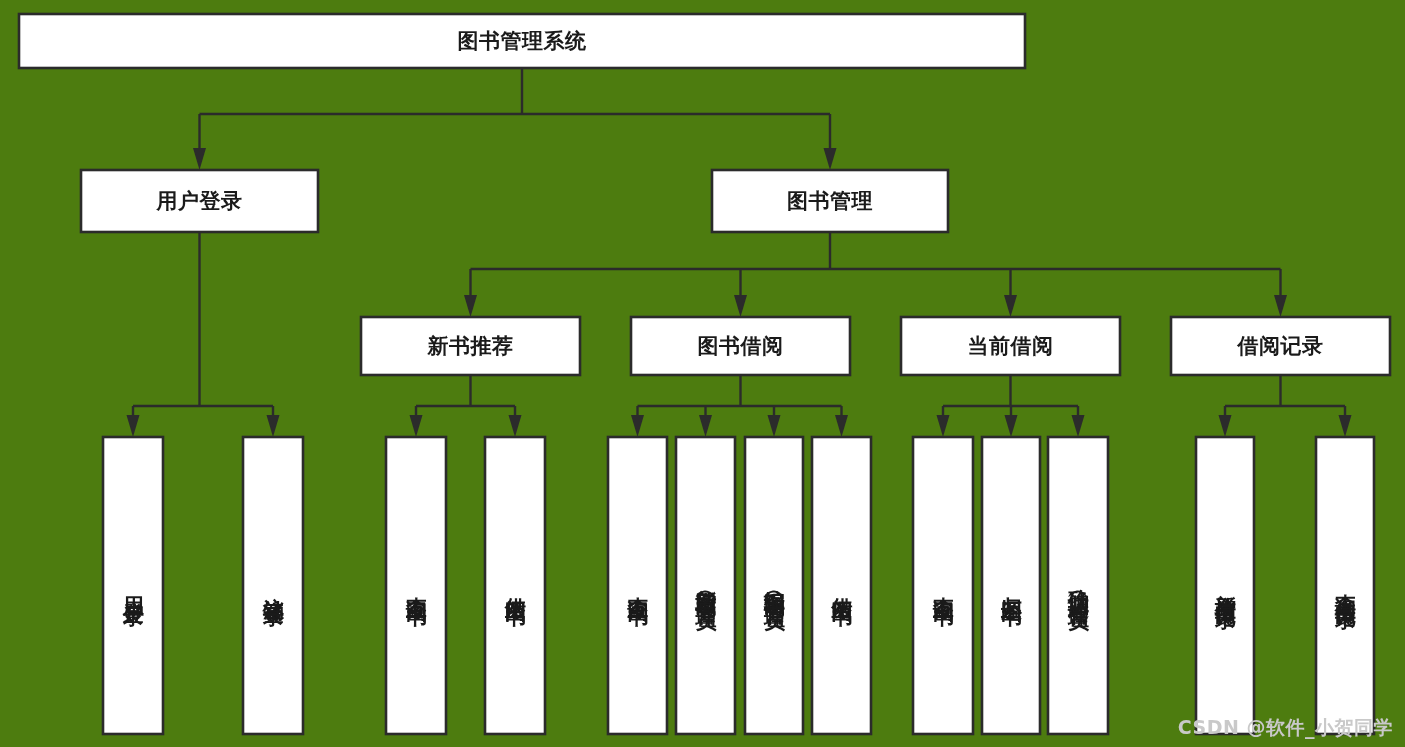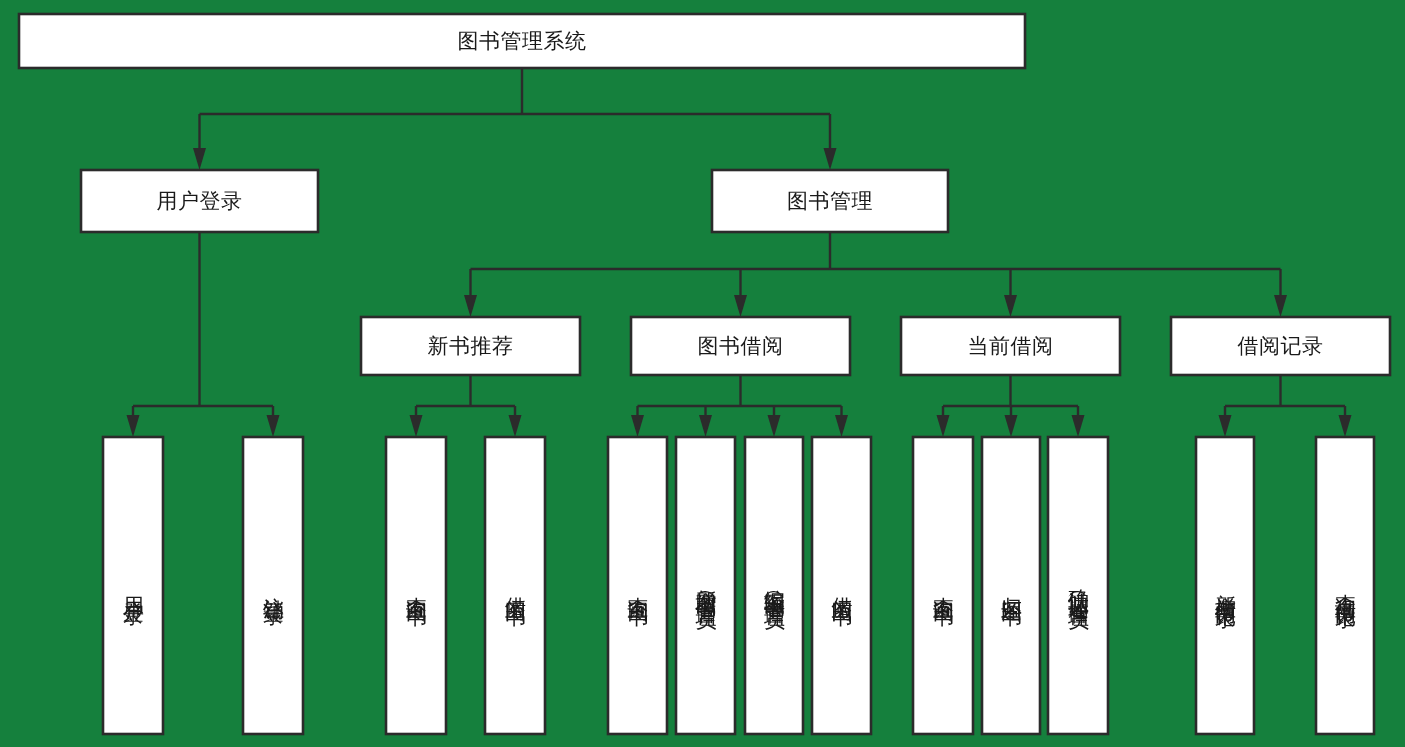--- a/index.html
+++ b/index.html
@@ -11,21 +11,22 @@
   body {
     width: 1405px;
     height: 747px;
     overflow: hidden;
     font-family: "DejaVu Sans", "Liberation Sans", sans-serif;
   }
   #diagram-root {
     position: relative;
     width: 1405px;
     height: 747px;
-    background: #15803d;
+    background: #4d7c0f;
+    font-weight: bold;
   }
   svg#tree-svg {
     position: absolute;
     left: 0;
     top: 0;
     width: 1405px;
     height: 747px;
     display: block;
   }
   .node-box {
@@ -251,14 +252,15 @@
         </g>
         <g>
           <rect x="1316" y="437" width="58" height="297" class="leaf-box"></rect>
           <foreignObject x="1318" y="439" width="54" height="293"><div xmlns="http://www.w3.org/1999/xhtml" class="leaf-fo-inner">
               <span class="leaf-vertical-text">查询借阅记录</span>
             </div></foreignObject>
         </g>
       </g>
   </svg>
 
+  <div class="watermark">CSDN @软件_小贺同学</div>
 
 </div>
 
 </body></html>

